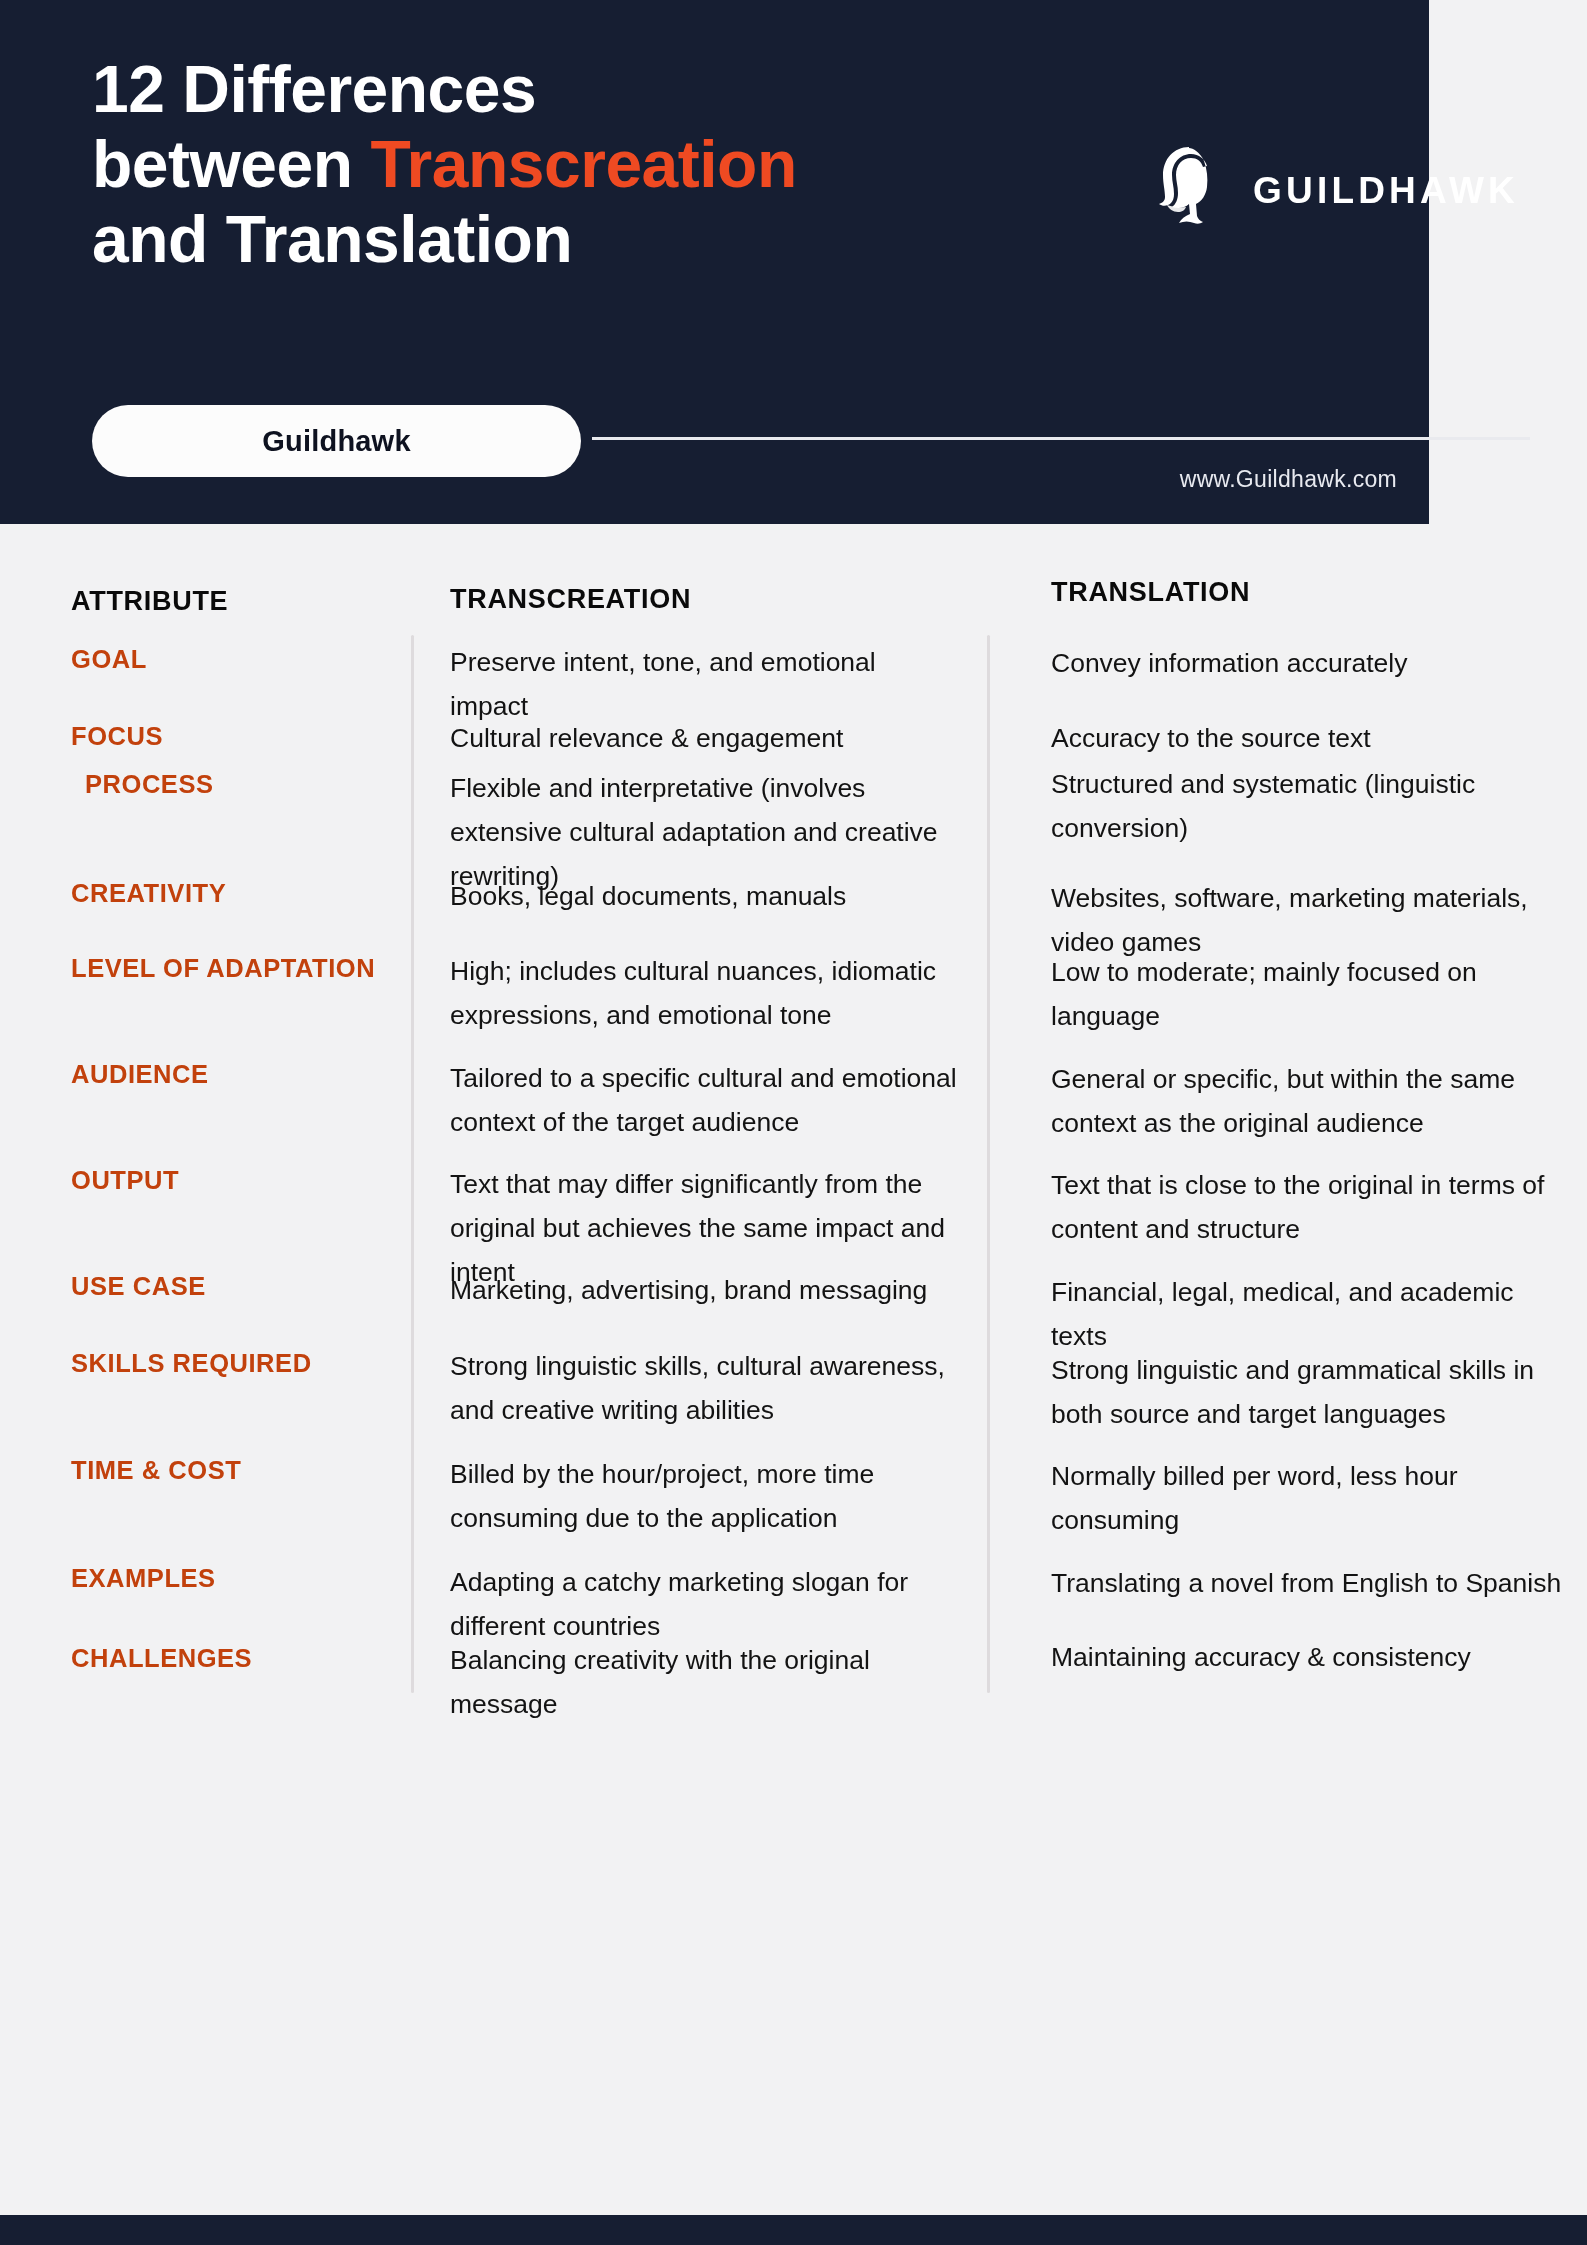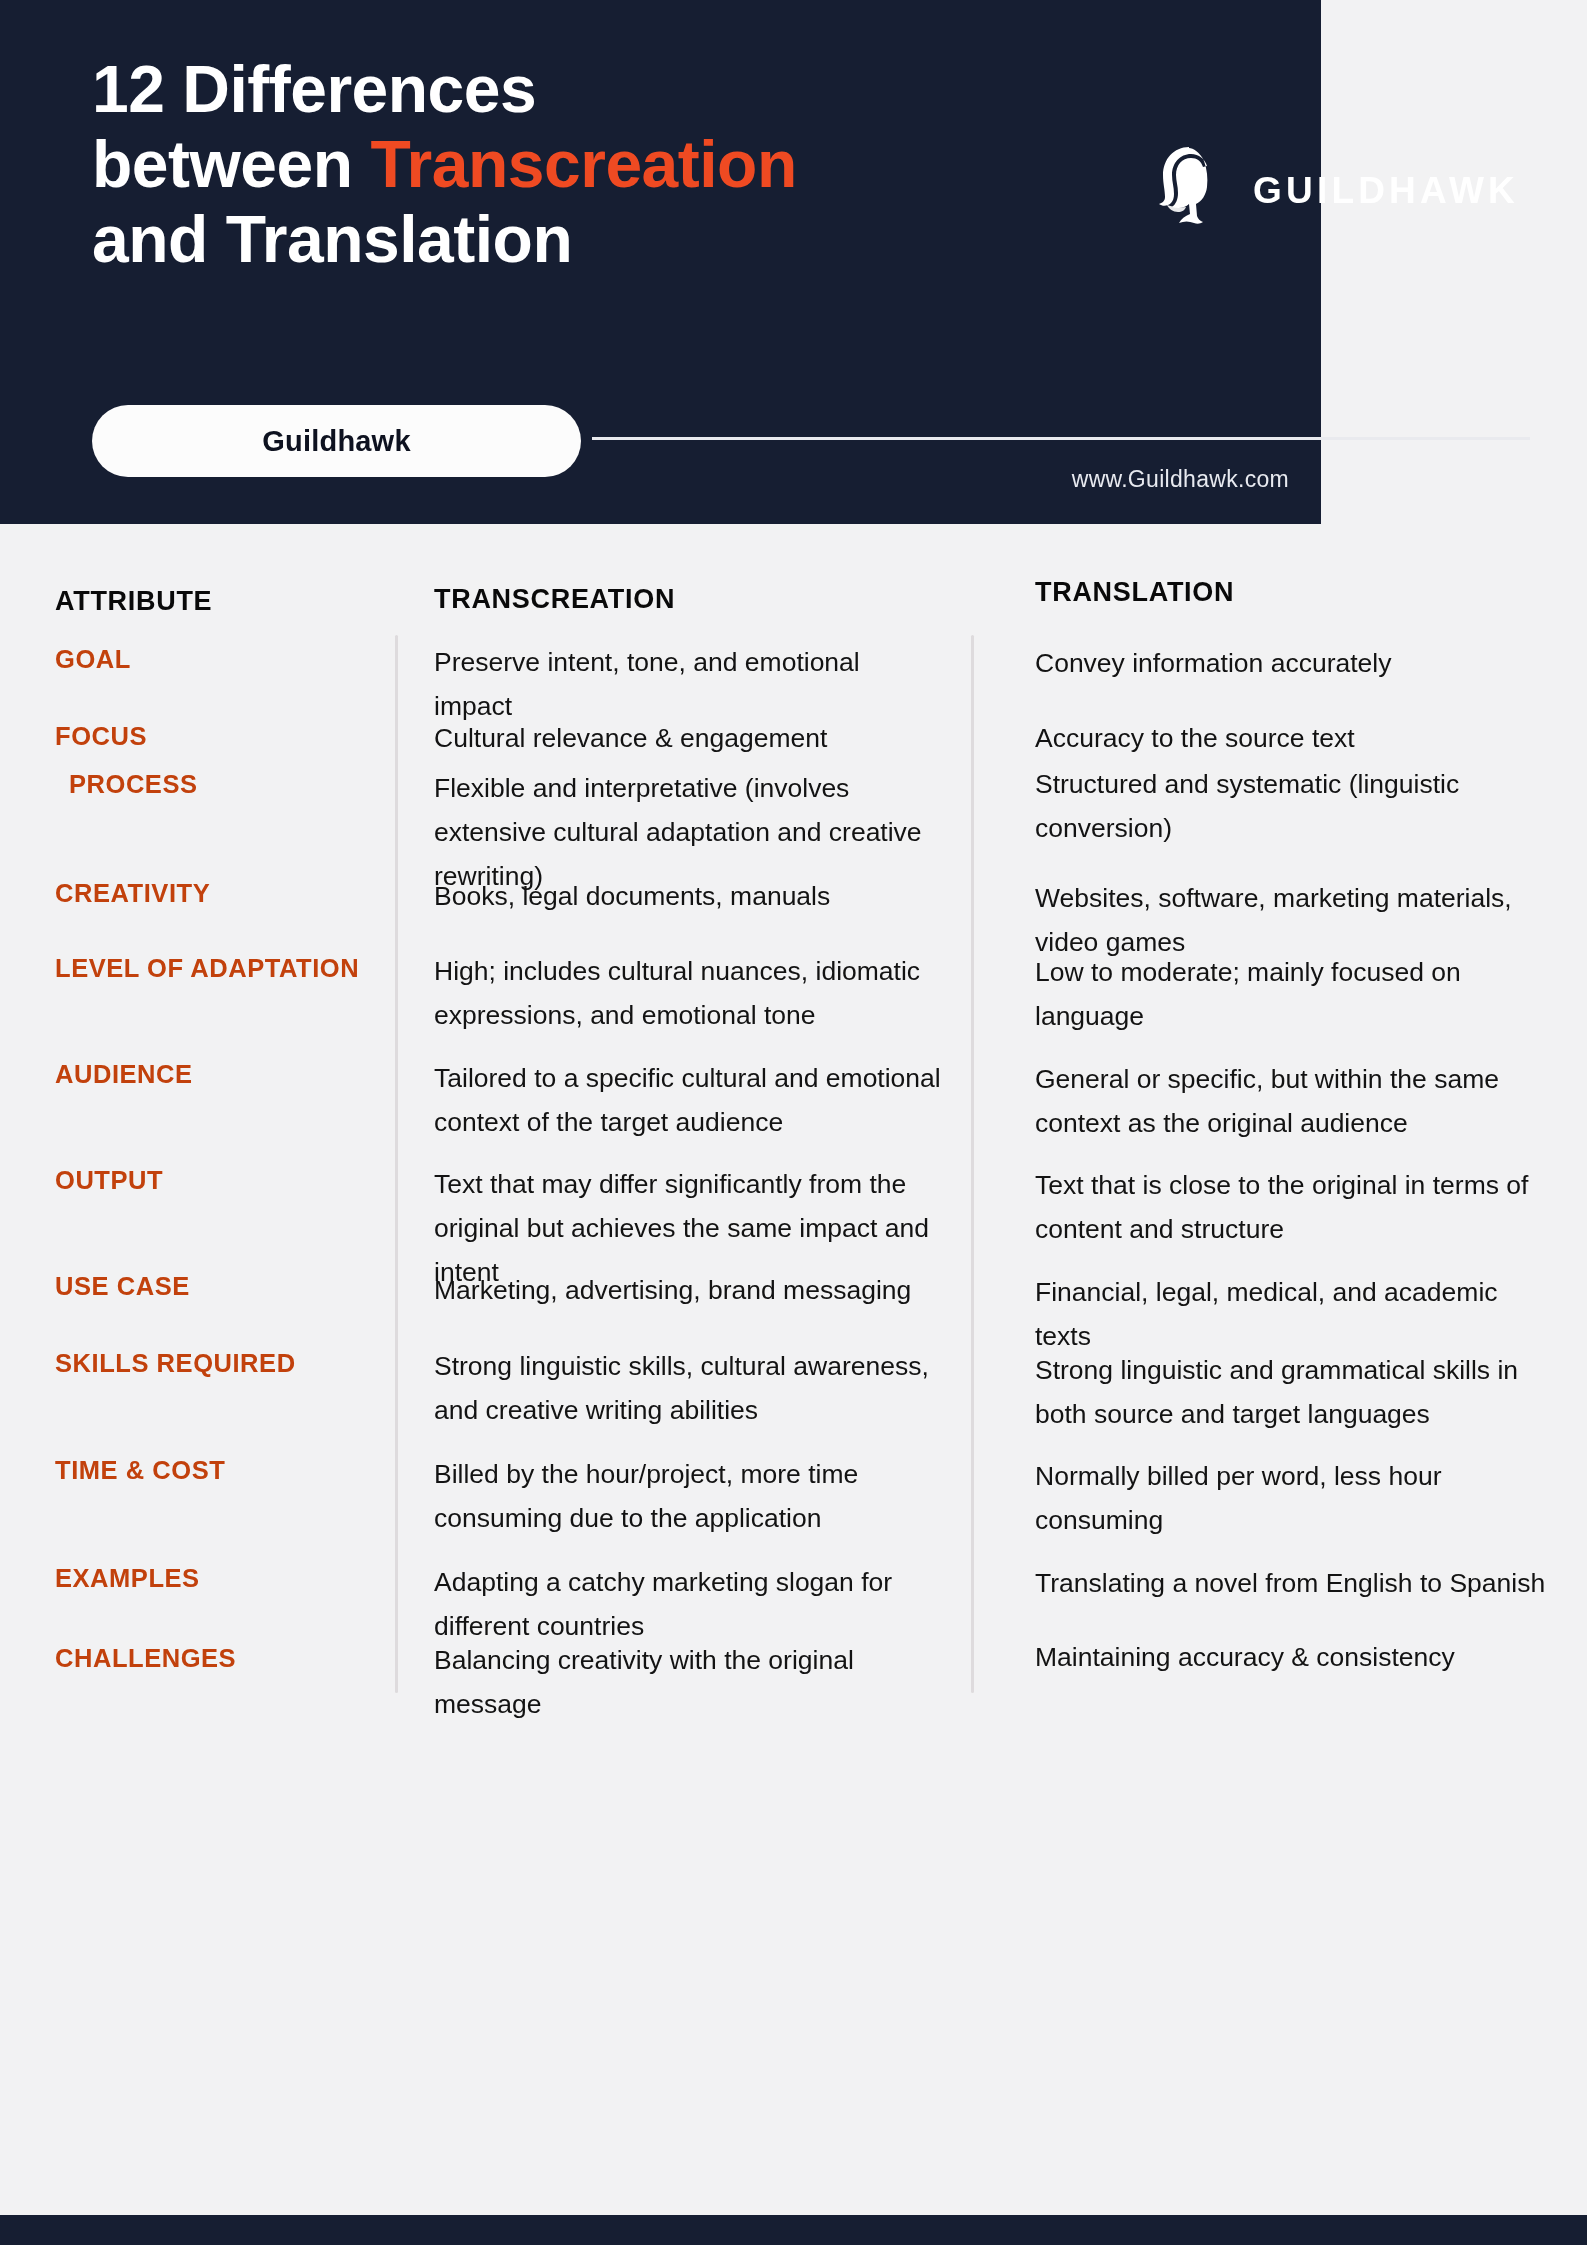--- a/index.html
+++ b/index.html
@@ -6,21 +6,21 @@
   html, body {
     width:1587px; height:2245px;
     background:#f2f2f3;
     font-family:"Liberation Sans", sans-serif;
     overflow:hidden;
   }
   .page { position:relative; width:1587px; height:2245px; background:#f2f2f3; }
 
   
   .header {
-    position:absolute; left:0; top:0; width:1321px; height:524px;
+    position:absolute; left:0; top:0; width:1429px; height:524px;
     background:#161e32;
   }
   .title {
     position:absolute; left:92px; top:52px; width:1030px;
     color:#ffffff;
     font-size:66px; font-weight:700; line-height:1.135;
     letter-spacing:-0.5px;
   }
   .title .accent { color:#ef4a22; }
 
@@ -48,21 +48,21 @@
     width:938px; height:3px; background:#e9eaee;
   }
   .site-url {
     position:absolute; right:32px; top:466px;
     color:#e8eaf0; font-size:23px; letter-spacing:0.3px;
     text-align:right;
   }
 
   
   .table {
-    position:absolute; left:0; top:524px;
+    position:absolute; left:16px; top:524px;
     width:1378px; height:1691px;padding-left:23px;
   }
   .col-rule {
     position:absolute; top:111px; width:3px;
     background:#dedbdd; border-radius:2px;
   }
   .col-rule.a { left:395px; height:1058px; }
   .col-rule.b { left:971px; height:1058px; }
 
   .thead { position:absolute; left:0; top:0; width:1587px; height:100px; }

